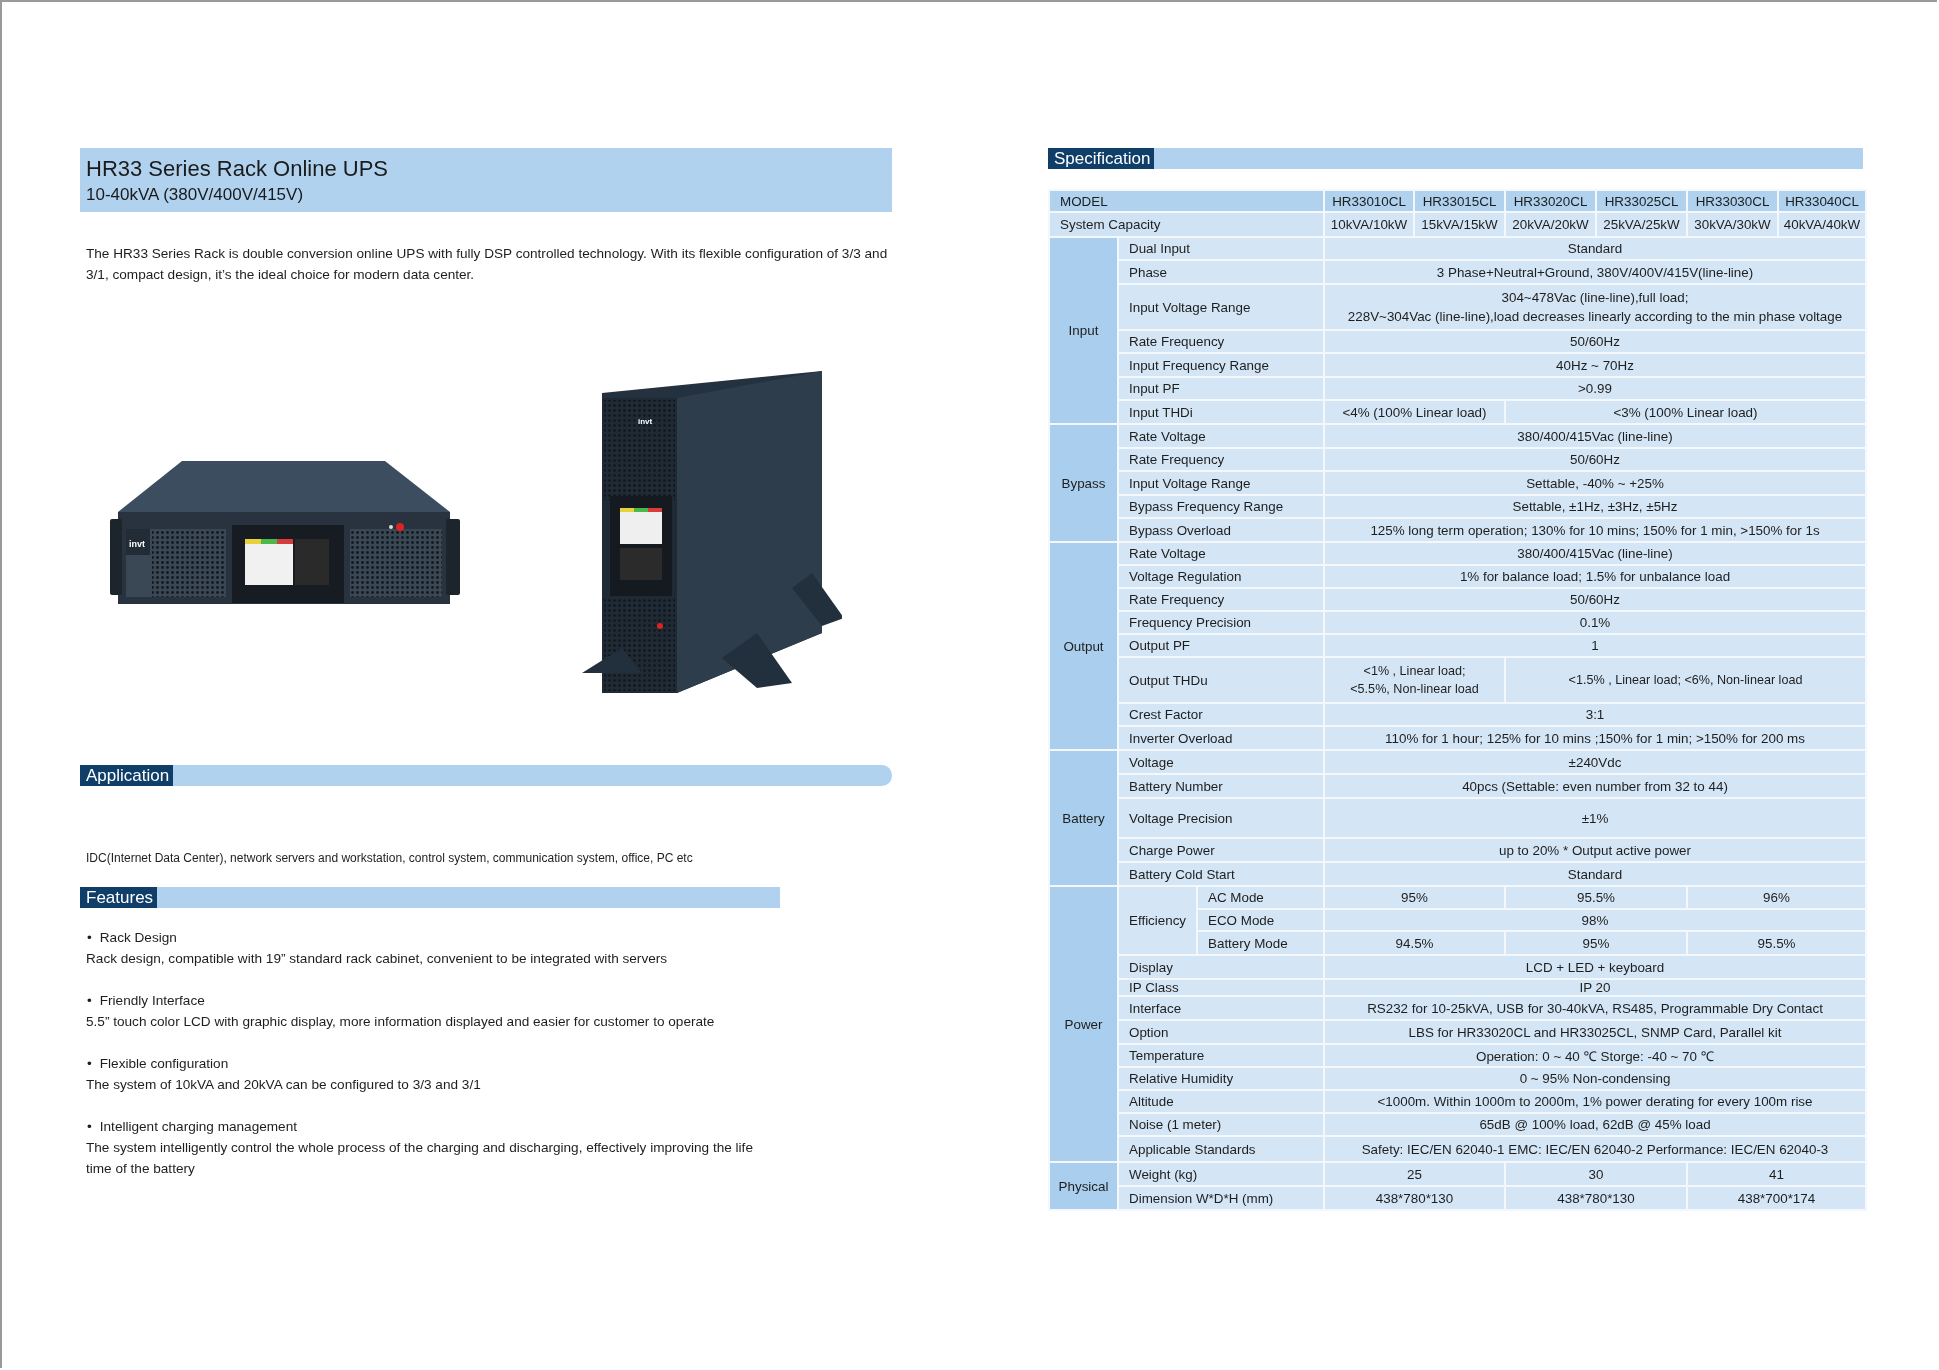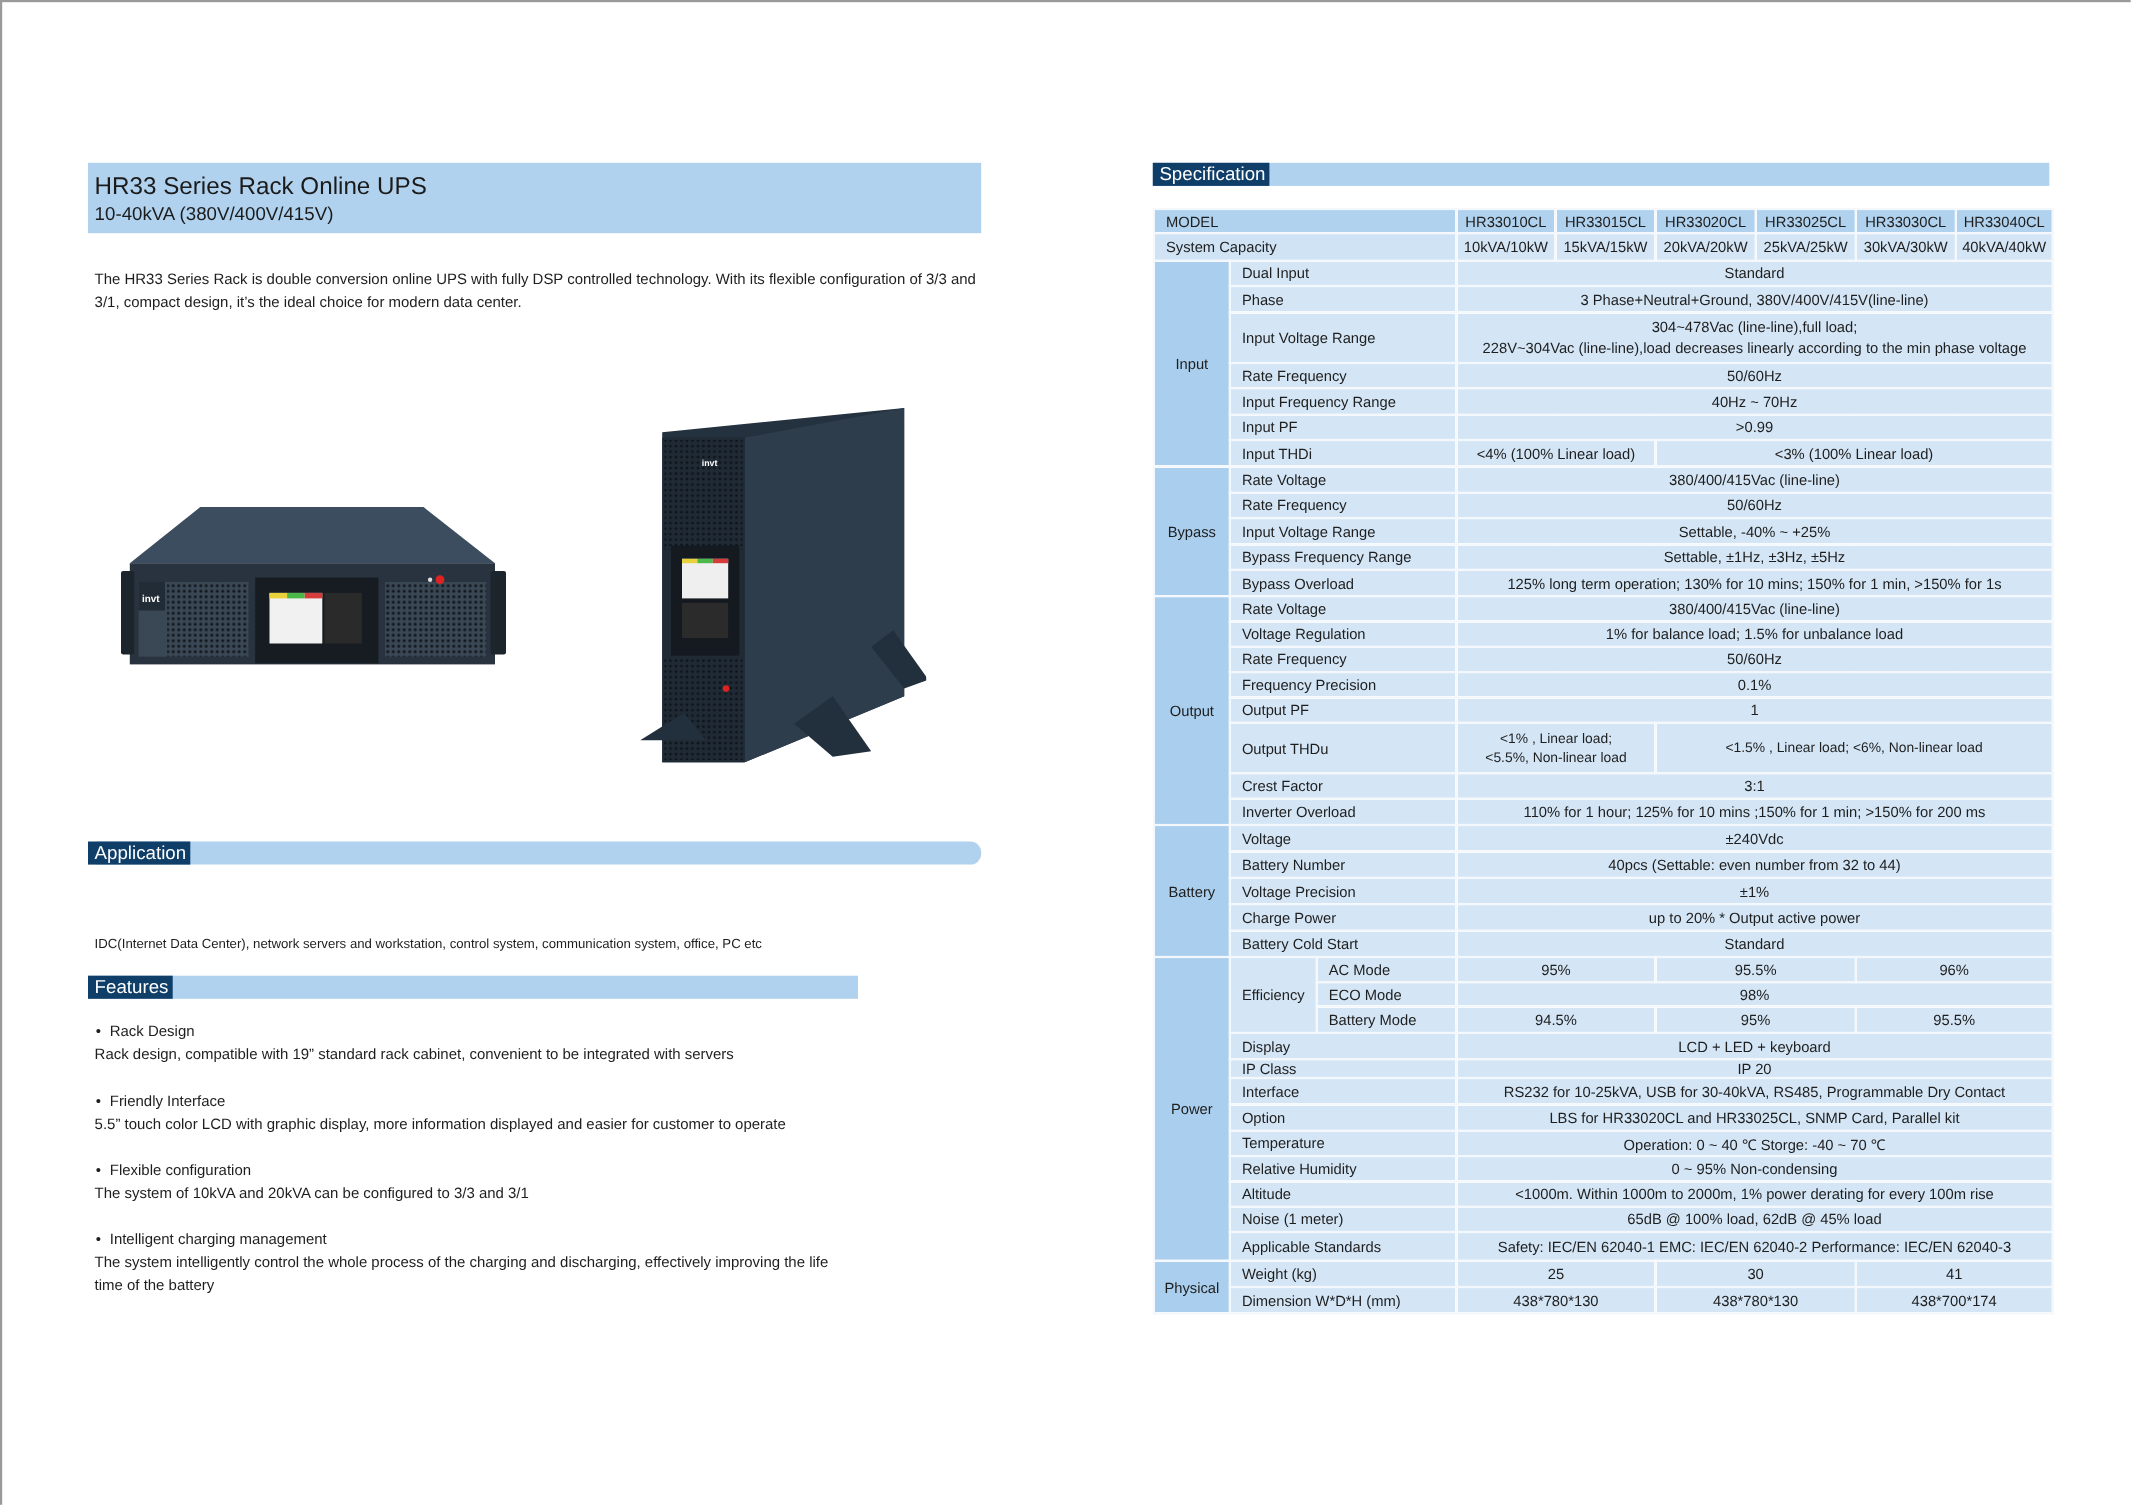--- a/index.html
+++ b/index.html
@@ -247,21 +247,21 @@
 
   <tr style="height:24px">
     <td class="grp" rowspan="5">Battery</td>
     <td class="lbl" colspan="2">Voltage</td>
     <td colspan="6">±240Vdc</td>
   </tr>
   <tr style="height:24px">
     <td class="lbl" colspan="2">Battery Number</td>
     <td colspan="6">40pcs (Settable: even number from 32 to 44)</td>
   </tr>
-  <tr style="height:24px">
+  <tr style="height:40px">
     <td class="lbl" colspan="2">Voltage Precision</td>
     <td colspan="6">±1%</td>
   </tr>
   <tr style="height:24px">
     <td class="lbl" colspan="2">Charge Power</td>
     <td colspan="6">up to 20% * Output active power</td>
   </tr>
   <tr style="height:24px">
     <td class="lbl" colspan="2">Battery Cold Start</td>
     <td colspan="6">Standard</td>

